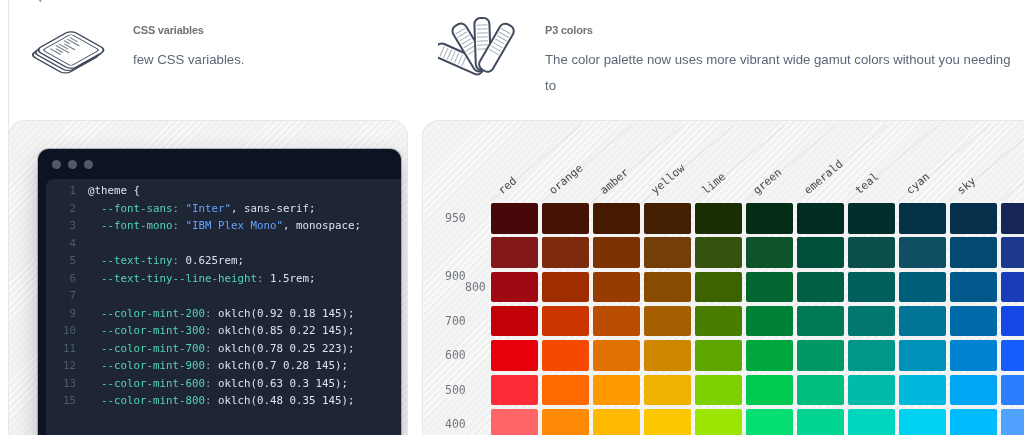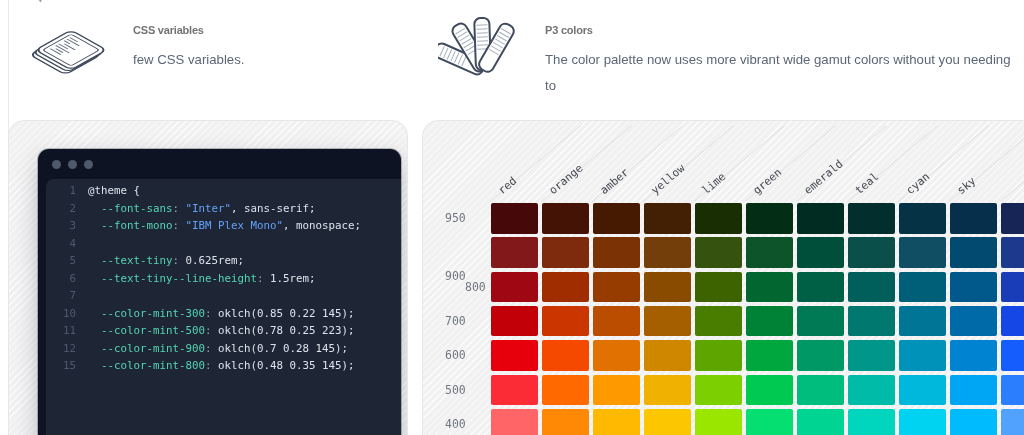--- a/index.html
+++ b/index.html
@@ -120,23 +120,25 @@
       </div>
       <div class="win-body">
         <div class="code" id="code-block">
             <div class="code-line"><span class="ln">1</span><span class="tok-plain">@theme {</span></div>
             <div class="code-line"><span class="ln">2</span><span class="tok-prop">  --font-sans</span><span class="tok-punct">: </span><span class="tok-str">"Inter"</span><span class="tok-plain">, sans-serif;</span></div>
             <div class="code-line"><span class="ln">3</span><span class="tok-prop">  --font-mono</span><span class="tok-punct">: </span><span class="tok-str">"IBM Plex Mono"</span><span class="tok-plain">, monospace;</span></div>
             <div class="code-line"><span class="ln">4</span></div>
             <div class="code-line"><span class="ln">5</span><span class="tok-prop">  --text-tiny</span><span class="tok-punct">: </span><span class="tok-plain">0.625rem;</span></div>
             <div class="code-line"><span class="ln">6</span><span class="tok-prop">  --text-tiny--line-height</span><span class="tok-punct">: </span><span class="tok-plain">1.5rem;</span></div>
             <div class="code-line"><span class="ln">7</span></div>
+            <div class="code-line"><span class="ln">9</span><span class="tok-prop">  --color-mint-200</span><span class="tok-punct">: </span><span class="tok-plain">oklch(0.92 0.18 145);</span></div>
             <div class="code-line"><span class="ln">10</span><span class="tok-prop">  --color-mint-300</span><span class="tok-punct">: </span><span class="tok-plain">oklch(0.85 0.22 145);</span></div>
-            <div class="code-line"><span class="ln">11</span><span class="tok-prop">  --color-mint-500</span><span class="tok-punct">: </span><span class="tok-plain">oklch(0.78 0.25 223);</span></div>
+            <div class="code-line"><span class="ln">11</span><span class="tok-prop">  --color-mint-700</span><span class="tok-punct">: </span><span class="tok-plain">oklch(0.78 0.25 223);</span></div>
             <div class="code-line"><span class="ln">12</span><span class="tok-prop">  --color-mint-900</span><span class="tok-punct">: </span><span class="tok-plain">oklch(0.7 0.28 145);</span></div>
+            <div class="code-line"><span class="ln">13</span><span class="tok-prop">  --color-mint-600</span><span class="tok-punct">: </span><span class="tok-plain">oklch(0.63 0.3 145);</span></div>
             <div class="code-line"><span class="ln">15</span><span class="tok-prop">  --color-mint-800</span><span class="tok-punct">: </span><span class="tok-plain">oklch(0.48 0.35 145);</span></div>
           </div>
       </div>
     </div>
   </div>
 
   <div class="card" id="card-right">
     <div id="palette-grid">
         <div class="row-label" style="left: 22px; top: 82px; height: 30.5px; line-height: 30.5px;">950</div>
         <div class="row-label" style="left: 22px; top: 116.3px; height: 30.5px; line-height: 30.5px; margin-top: 24px;">900</div>

